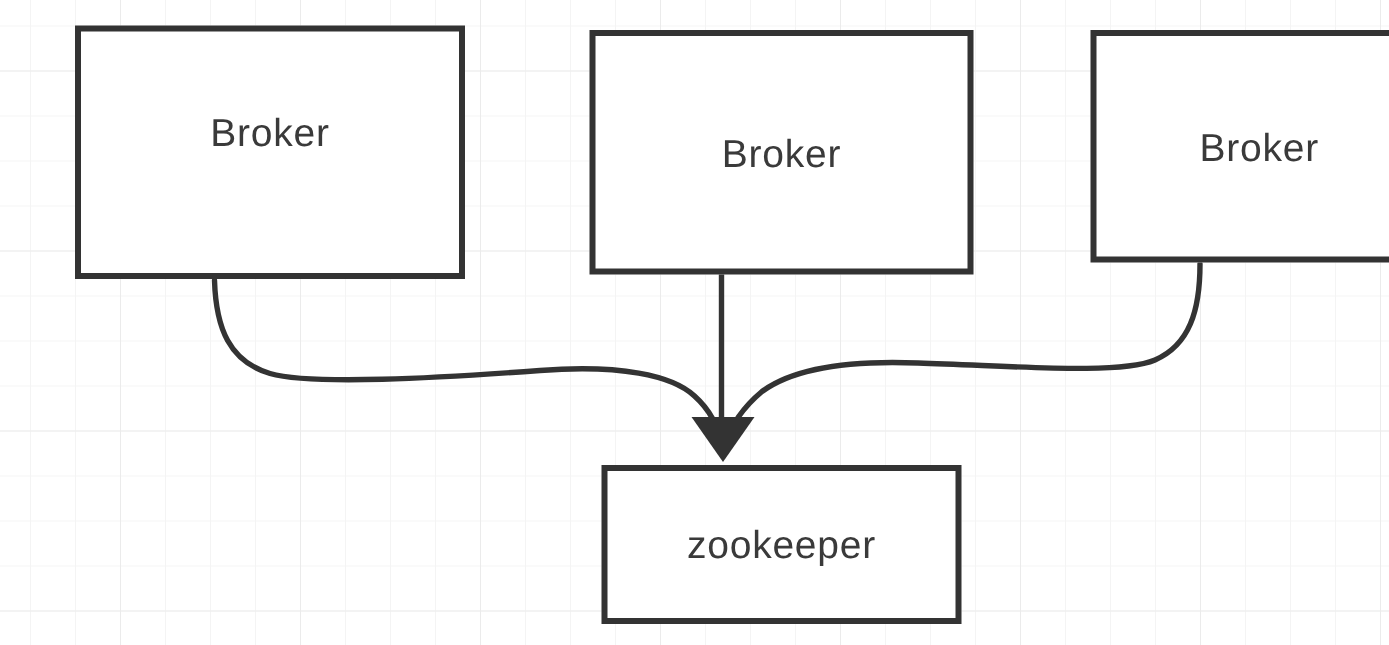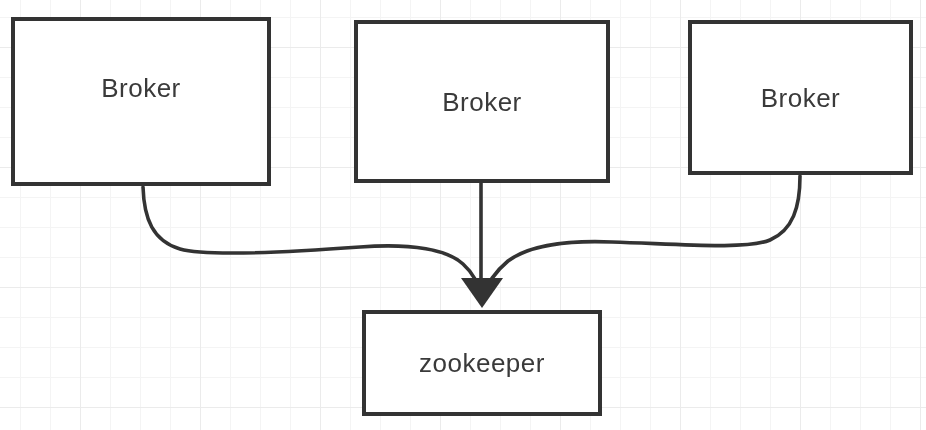--- a/index.html
+++ b/index.html
@@ -21,20 +21,21 @@
     background-size: 120px 120px, 120px 120px, 30px 30px, 30px 30px;
     background-position: 80px 47px, 80px 47px, 20px 17px, 20px 17px;
     font-family: "Liberation Sans", "DejaVu Sans", sans-serif;
   }
   .node {
     position: absolute;
     box-sizing: border-box;
     background: #ffffff;
     border: 4px solid #333333;
     color: #3a3a3a;
+    margin-left: 39px;
   }
   .node-label {
     display: block;
     text-align: center;
     font-size: 26px;
     line-height: 36px;
     letter-spacing: 0.5px;
     white-space: nowrap;
   }
   .flex-center {

